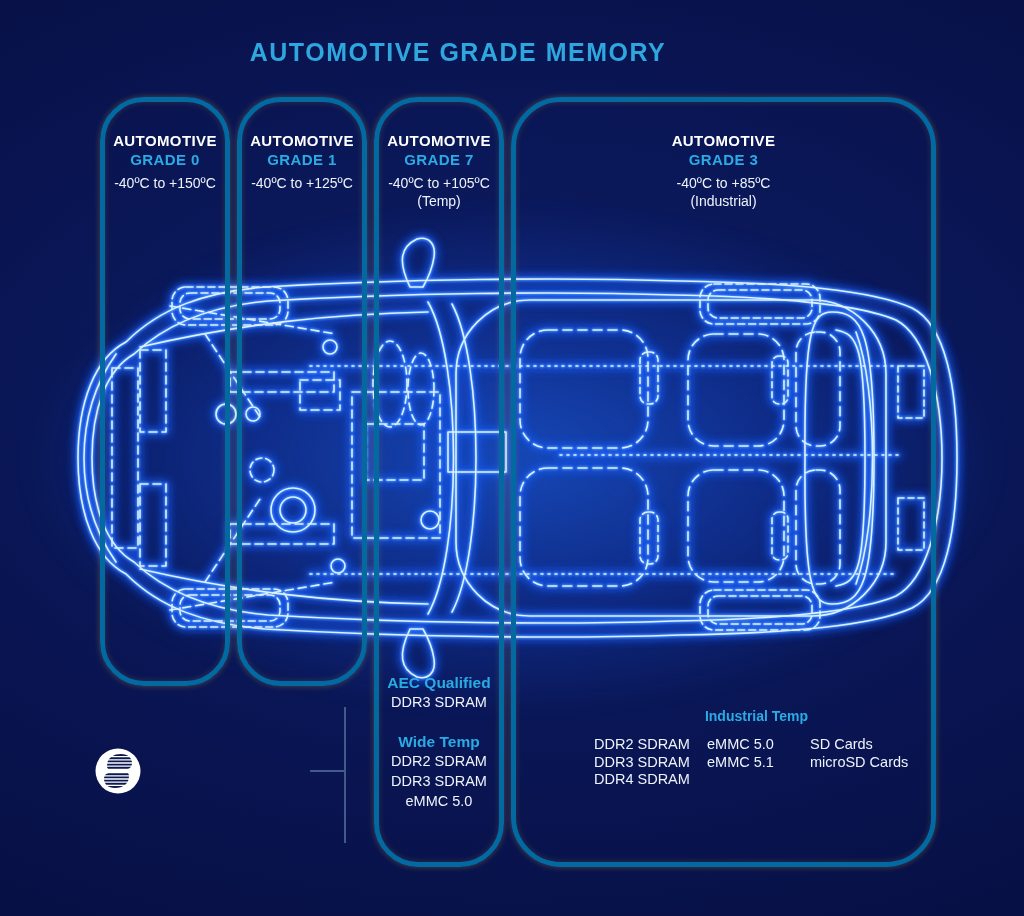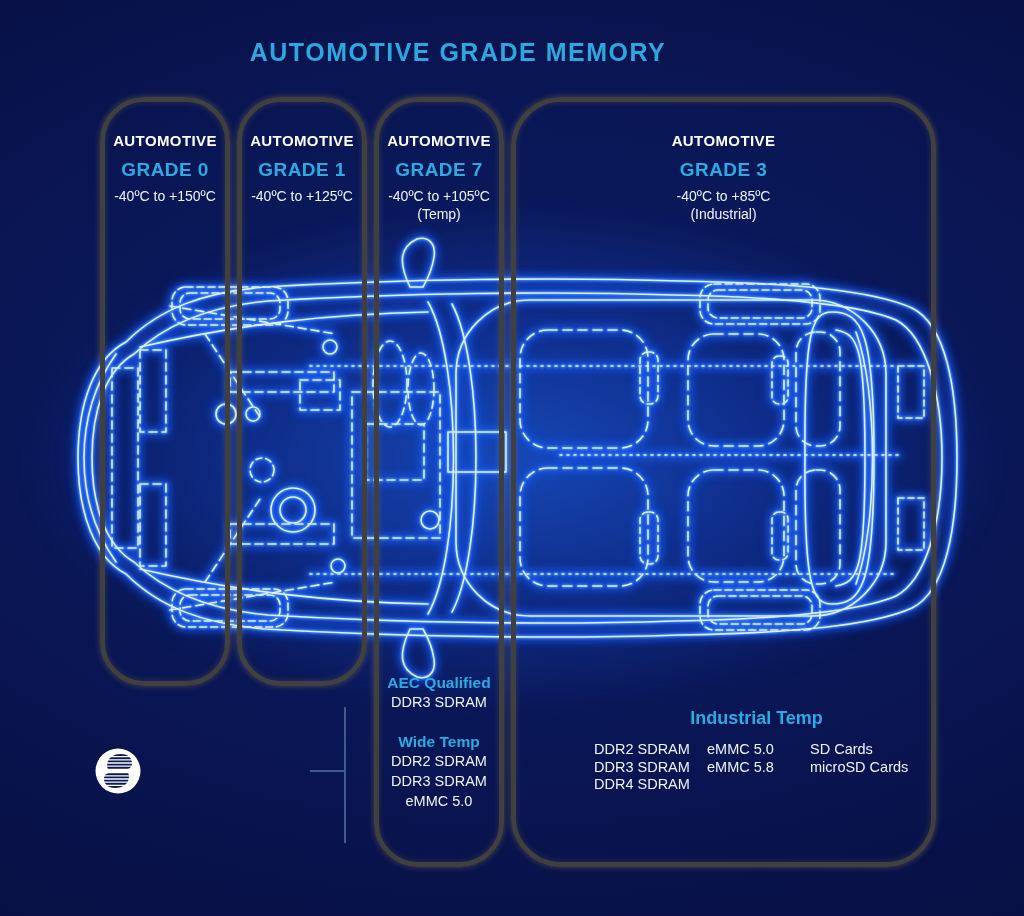--- a/index.html
+++ b/index.html
@@ -16,46 +16,46 @@
     filter:blur(8px);pointer-events:none;
   }
   .car-svg{position:absolute;left:0;top:0;width:1024px;height:916px;pointer-events:none;}
 
   .title{
     position:absolute;left:458px;top:38px;transform:translateX(-50%);
     color:#2ea6de;font-size:25px;font-weight:700;letter-spacing:1.5px;white-space:nowrap;
   }
 
   .gbox{
-    position:absolute;box-sizing:border-box;border:5px solid #404040;border-radius:44px;
+    position:absolute;box-sizing:border-box;border:5px solid #0369a1;border-radius:44px;
     box-shadow:0 0 6px rgba(238,189,51,.30), inset 0 0 6px rgba(238,189,51,.18);
   }
   .gbox.b0{left:100px;top:97px;width:130px;height:589px;}
   .gbox.b1{left:237px;top:97px;width:130px;height:589px;}
   .gbox.b2{left:374px;top:97px;width:130px;height:770px;}
   .gbox.b3{left:511px;top:97px;width:425px;height:770px;border-radius:50px;}
 
   .bhead{position:absolute;left:0;right:0;top:30px;text-align:center;}
   .bl1{color:#ffffff;font-weight:700;font-size:15px;letter-spacing:.4px;}
-  .bl2{color:#2aabe4;font-weight:700;font-size:19px;letter-spacing:.4px;margin-top:10px;}
+  .bl2{color:#2aabe4;font-weight:700;font-size:15px;letter-spacing:.4px;margin-top:2px;}
   .btemp{color:#eef3fb;font-size:14px;font-weight:500;margin-top:7px;}
   .bnote{color:#eef3fb;font-size:14px;font-weight:500;margin-top:2px;}
 
   .g2details{position:absolute;left:0;right:0;top:572px;text-align:center;}
   .sect-h{color:#2aabe4;font-weight:700;font-size:15.5px;}
   .sect-i{color:#eef3fb;font-size:14.5px;line-height:20px;font-weight:500;}
   .sect2{margin-top:21px;}
 
   .g3wrap{position:absolute;left:78px;right:12px;top:606px;}
   .g3cols{display:flex;margin-top:12px;}
   .g3col{color:#eef3fb;font-size:14.5px;line-height:17.5px;font-weight:500;text-align:left;}
   .g3c1{width:105px;}
   .g3c2{width:95px;margin-left:8px;}
   .g3c3{margin-left:8px;}
-  .g3h{color:#2aabe4;font-weight:700;font-size:18px;text-align:center;}
+  .g3h{color:#2aabe4;font-weight:700;font-size:14px;text-align:center;}
 
   .logo{position:absolute;left:95px;top:748px;display:flex;align-items:center;}
   .logo-mark{width:46px;height:46px;}
   .logo-text{margin-left:13px;color:#ffffff;font-size:29px;letter-spacing:.2px;white-space:nowrap;}
   .lt-b{font-weight:700;}
   .lt-r{font-weight:400;}
   .lt-tm{font-size:9px;vertical-align:18px;font-weight:400;letter-spacing:0;}
 
   .connector-h{position:absolute;left:310px;top:770px;width:35px;height:2px;background:#42598c;}
   .connector-v{position:absolute;left:344px;top:707px;width:2px;height:136px;background:#42598c;}
@@ -197,21 +197,21 @@
   <div class="g3wrap">
     <div class="g3h">Industrial Temp</div>
     <div class="g3cols">
       <div class="g3col g3c1">
         <div>DDR2 SDRAM</div>
         <div>DDR3 SDRAM</div>
         <div>DDR4 SDRAM</div>
       </div>
       <div class="g3col g3c2">
         <div>eMMC 5.0</div>
-        <div>eMMC 5.8</div>
+        <div>eMMC 5.1</div>
       </div>
       <div class="g3col g3c3">
         <div>SD Cards</div>
         <div>microSD Cards</div>
       </div>
     </div>
   </div>
 </div>
 
 <div class="connector-h"></div>

